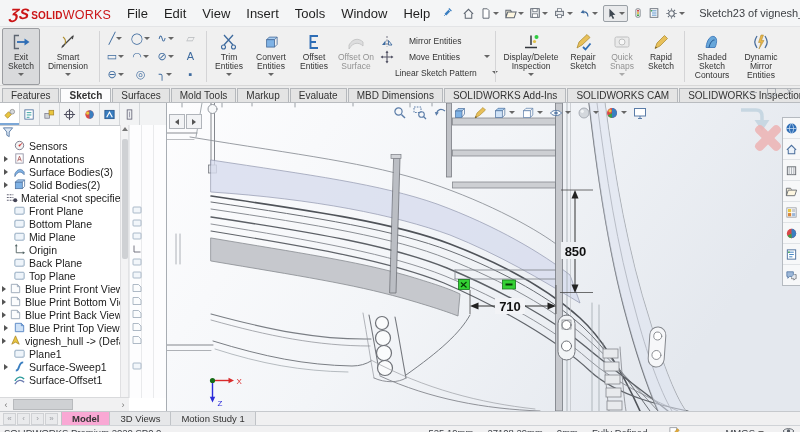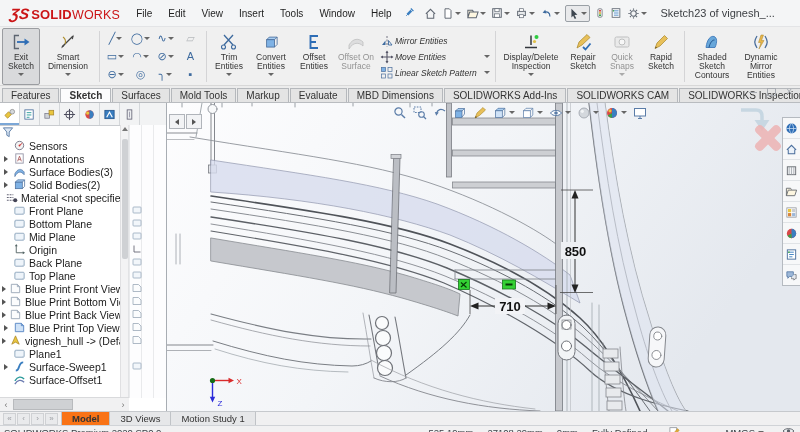--- a/index.html
+++ b/index.html
@@ -4,44 +4,44 @@
 <style>
   html,body{margin:0;padding:0;}
   body{width:800px;height:432px;overflow:hidden;font-family:"Liberation Sans",sans-serif;
        font-size:11px;background:#f0f0f0;color:#222;-webkit-font-smoothing:antialiased;}
   #app{position:relative;width:800px;height:432px;background:#f0f0f0;}
 
   
   #titlebar{height:26px;display:flex;align-items:center;background:#f4f5f6;border-bottom:1px solid #e3e4e6;padding:0 4px;gap:2px;}
   .brand{display:flex;align-items:baseline;margin-left:6px;margin-right:14px;white-space:nowrap;}
   .brand-glyph{color:#cb1517;font-weight:bold;font-style:italic;font-size:15px;transform:skewX(-8deg);margin-right:2px;}
-  .brand-bold{color:#cb1517;font-weight:bold;font-size:13px;letter-spacing:.2px;}
+  .brand-bold{color:#cb1517;font-weight:bold;font-size:10px;letter-spacing:.2px;}
   .brand-light{color:#cb1517;font-size:12.5px;letter-spacing:.2px;}
-  .menu{display:flex;gap:16px;margin-right:10px;color:#1f1f1f;font-size:10px;}
+  .menu{display:flex;gap:16px;margin-right:10px;color:#1f1f1f;font-size:13px;}
   .menu span{cursor:default;}
   .qat{display:flex;align-items:center;gap:5px;margin-left:6px;}
   .qat .qi{display:flex;align-items:center;gap:1px;}
   .cdn{width:0;height:0;border-left:3px solid transparent;border-right:3px solid transparent;border-top:3.5px solid #666;display:inline-block;}
   .selbtn{border:1px solid #9aa0a6;background:#e9eaec;border-radius:2px;padding:1px 2px;display:flex;align-items:center;}
   .doc-title{margin-left:12px;color:#3c3f43;font-size:11px;white-space:nowrap;}
 
   
   #ribbon{height:57px;background:#f0f0f0;display:flex;align-items:stretch;padding:1px 2px 0 2px;border-bottom:1px solid #d8d8d8;}
   .rsep{width:1px;background:#d4d4d6;margin:3px 3px;}
   .rb{display:flex;flex-direction:column;align-items:center;padding-top:3px;border:1px solid transparent;border-radius:2px;}
   .rb .ric{height:20px;display:flex;align-items:center;justify-content:center;}
   .rb .rlb{margin-top:1px;text-align:center;color:#333;font-size:8.5px;line-height:9px;}
   .rb.pressed{background:#d9dadc;border-color:#9b9da1;}
   .rb.dis{opacity:.5;filter:grayscale(.8);}
   .rb .rdd{margin-top:2px;}
   .egrid{width:100px;display:grid;grid-template-columns:repeat(4,1fr);grid-template-rows:repeat(3,1fr);padding:2px 0;}
   .egrid .ec{display:flex;align-items:center;justify-content:center;gap:1px;color:#3d6a9e;font-size:11px;line-height:11px;}
   .egrid .ec.dis{color:#b7babd;}
   .mgrp{display:flex;flex-direction:column;justify-content:center;gap:2px;width:112px;padding-left:2px;}
-  .mrow{display:flex;align-items:center;gap:1px;font-size:8.5px;color:#333;white-space:nowrap;font-style:italic;}
+  .mrow{display:flex;align-items:center;gap:15px;font-size:8.5px;color:#333;white-space:nowrap;}
 
   
   #tabrow{height:16px;background:#ececec;display:flex;align-items:flex-end;padding-left:2px;border-bottom:1px solid #b9bcc0;position:relative;}
   .ctab{font-size:10px;color:#333;background:#e4e4e4;border:1px solid #b5b8bc;border-bottom:none;padding:1px 8px 1px 8px;margin-right:1px;white-space:nowrap;}
   .ctab.active{background:#fcfcfd;font-weight:bold;}
   .mdighosts{position:absolute;right:8px;top:2px;display:flex;gap:10px;align-items:center;color:#a7abb1;}
   .gmin{width:8px;height:1px;background:#a7abb1;display:inline-block;}
   .gres{width:7px;height:6px;border:1px solid #a7abb1;display:inline-block;}
 
   
@@ -77,21 +77,21 @@
   .fal{width:0;height:0;border-top:3px solid transparent;border-bottom:3px solid transparent;border-right:4px solid #555;}
   .far{width:0;height:0;border-top:3px solid transparent;border-bottom:3px solid transparent;border-left:4px solid #555;}
   #taskpane{position:absolute;right:0;top:14px;width:17px;background:#f7f8f9;border:1px solid #b5bac0;border-right:none;display:flex;flex-direction:column;}
   .tpc{height:20px;display:flex;align-items:center;justify-content:center;border-bottom:1px solid #e0e3e6;}
 
   
   #bottombar{height:13px;background:#f0f0f1;border-top:1px solid #c6c9cd;display:flex;align-items:stretch;font-size:9.5px;}
   .bnav{display:flex;align-items:center;gap:1px;padding:0 3px;color:#9a9da2;}
   .bnav span{border:1px solid #cfd1d4;background:#e9eaec;width:11px;height:10px;line-height:9px;text-align:center;font-size:8px;}
   .btab{display:flex;align-items:center;padding:0 10px;border-right:1px solid #c0c3c7;background:#e6e7e9;color:#333;}
-  .btab.active{background:#f97316;font-weight:bold;border-left:1px solid #c0c3c7;text-align:center;}
+  .btab.active{background:#f9a8d4;font-weight:bold;border-left:1px solid #c0c3c7;text-align:center;}
 
   
   #statusbar{height:12px;background:#f1f1f2;border-top:1px solid #d0d3d7;display:flex;align-items:center;font-size:9.5px;color:#3a3e44;}
   #sb-left{margin-left:4px;white-space:nowrap;}
   #sb-right{margin-left:auto;display:flex;align-items:center;white-space:nowrap;}
   #sb-right .gap12{margin-left:14px;}
   #sb-right .gap24{margin-left:22px;}
   .units{display:flex;align-items:center;gap:3px;}
 </style>
 </head>

